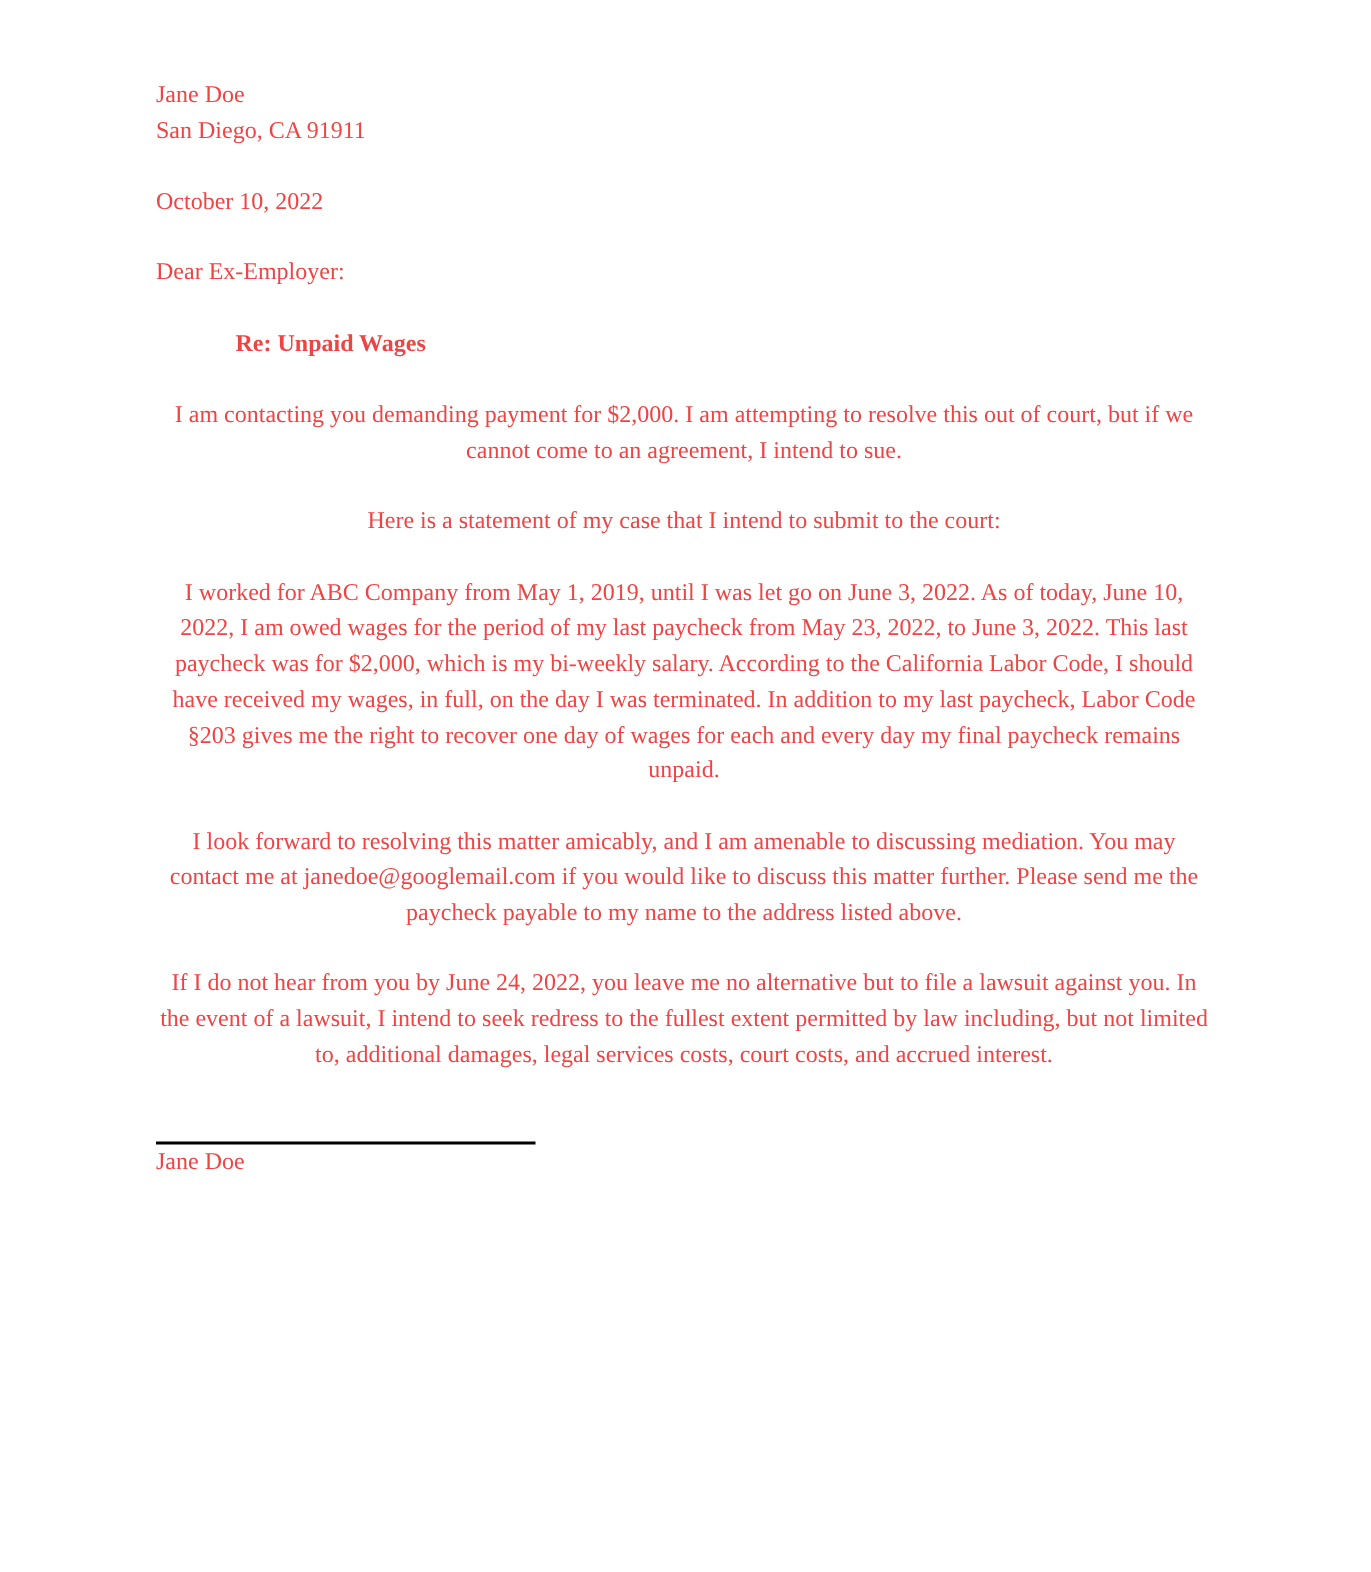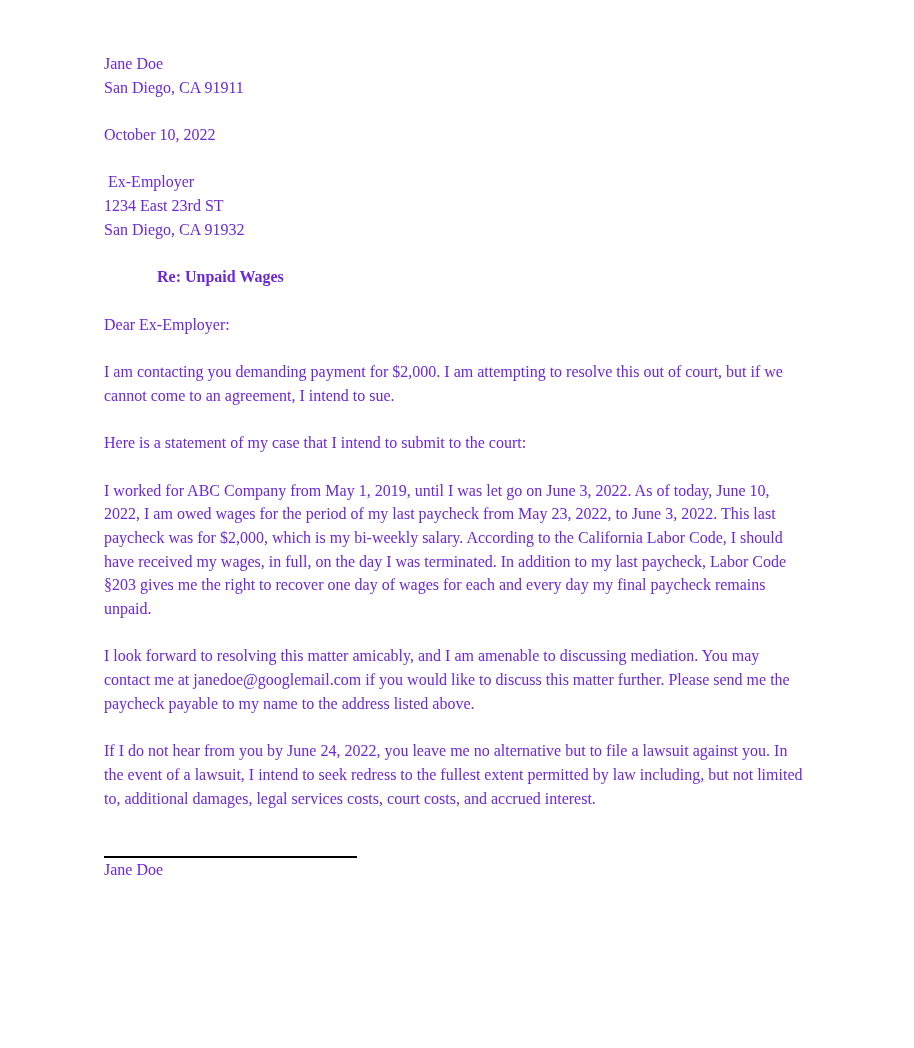--- a/index.html
+++ b/index.html
@@ -15,39 +15,40 @@
     overflow: hidden;
   }
   .letter {
     box-sizing: border-box;
     width: 914px;
     height: 1048px;
     padding: 52px 106px 0 104px;
     font-family: "Liberation Serif", "DejaVu Serif", serif;
     font-size: 16px;
     line-height: 23.7px;
-    color: #6d28d9;
+    color: #ef4444;
   }
   .block {
     margin: 0 0 23.7px 0;
   }
   .line {
     margin: 0;
   }
   .pre {
     white-space: pre-wrap;
   }
   .indent {
     margin-left: 53px;
   }
   .subject {
     font-weight: 700;
   }
   p.para {
     margin: 0 0 23.7px 0;
+    text-align: center;
   }
   .sig-line {
     width: 253px;
     height: 21.7px;
     border-bottom: 2px solid #000000;
     margin: 0;
   }
 </style>
 </head>
 <body>
@@ -55,29 +56,24 @@
 <div class="page">
   <div class="letter">
 
     <div class="block">
       <div class="line">Jane Doe</div>
       <div class="line">San Diego, CA 91911</div>
     </div>
 
     <div class="block">October 10, 2022</div>
 
-    <div class="block">
-      <div class="line pre"> Ex-Employer</div>
-      <div class="line">1234 East 23rd ST</div>
-      <div class="line">San Diego, CA 91932</div>
-    </div>
+
+    <div class="block">Dear Ex-Employer:</div>
 
     <div class="block indent subject">Re: Unpaid Wages</div>
-
-    <div class="block">Dear Ex-Employer:</div>
 
     <p class="para">I am contacting you demanding payment for $2,000. I am attempting to resolve this out of court, but if we cannot come to an agreement, I intend to sue.</p>
 
     <p class="para">Here is a statement of my case that I intend to submit to the court:</p>
 
     <p class="para indent">I worked for ABC Company from May 1, 2019, until I was let go on June 3, 2022. As of today, June 10, 2022, I am owed wages for the period of my last paycheck from May 23, 2022, to June 3, 2022. This last paycheck was for $2,000, which is my bi-weekly salary. According to the California Labor Code, I should have received my wages, in full, on the day I was terminated. In addition to my last paycheck, Labor Code §203 gives me the right to recover one day of wages for each and every day my final paycheck remains unpaid.</p>
 
     <p class="para">I look forward to resolving this matter amicably, and I am amenable to discussing mediation. You may contact me at janedoe@googlemail.com if you would like to discuss this matter further. Please send me the paycheck payable to my name to the address listed above.</p>
 
     <p class="para">If I do not hear from you by June 24, 2022, you leave me no alternative but to file a lawsuit against you. In the event of a lawsuit, I intend to seek redress to the fullest extent permitted by law including, but not limited to, additional damages, legal services costs, court costs, and accrued interest.</p>

